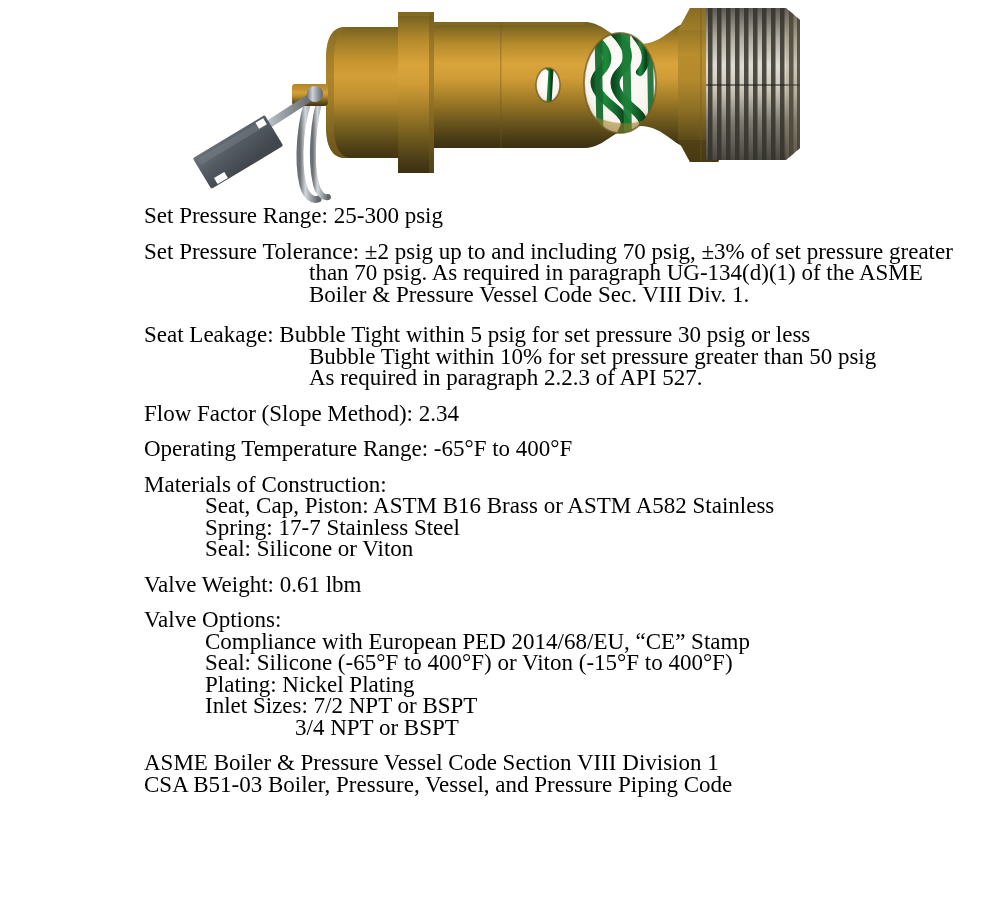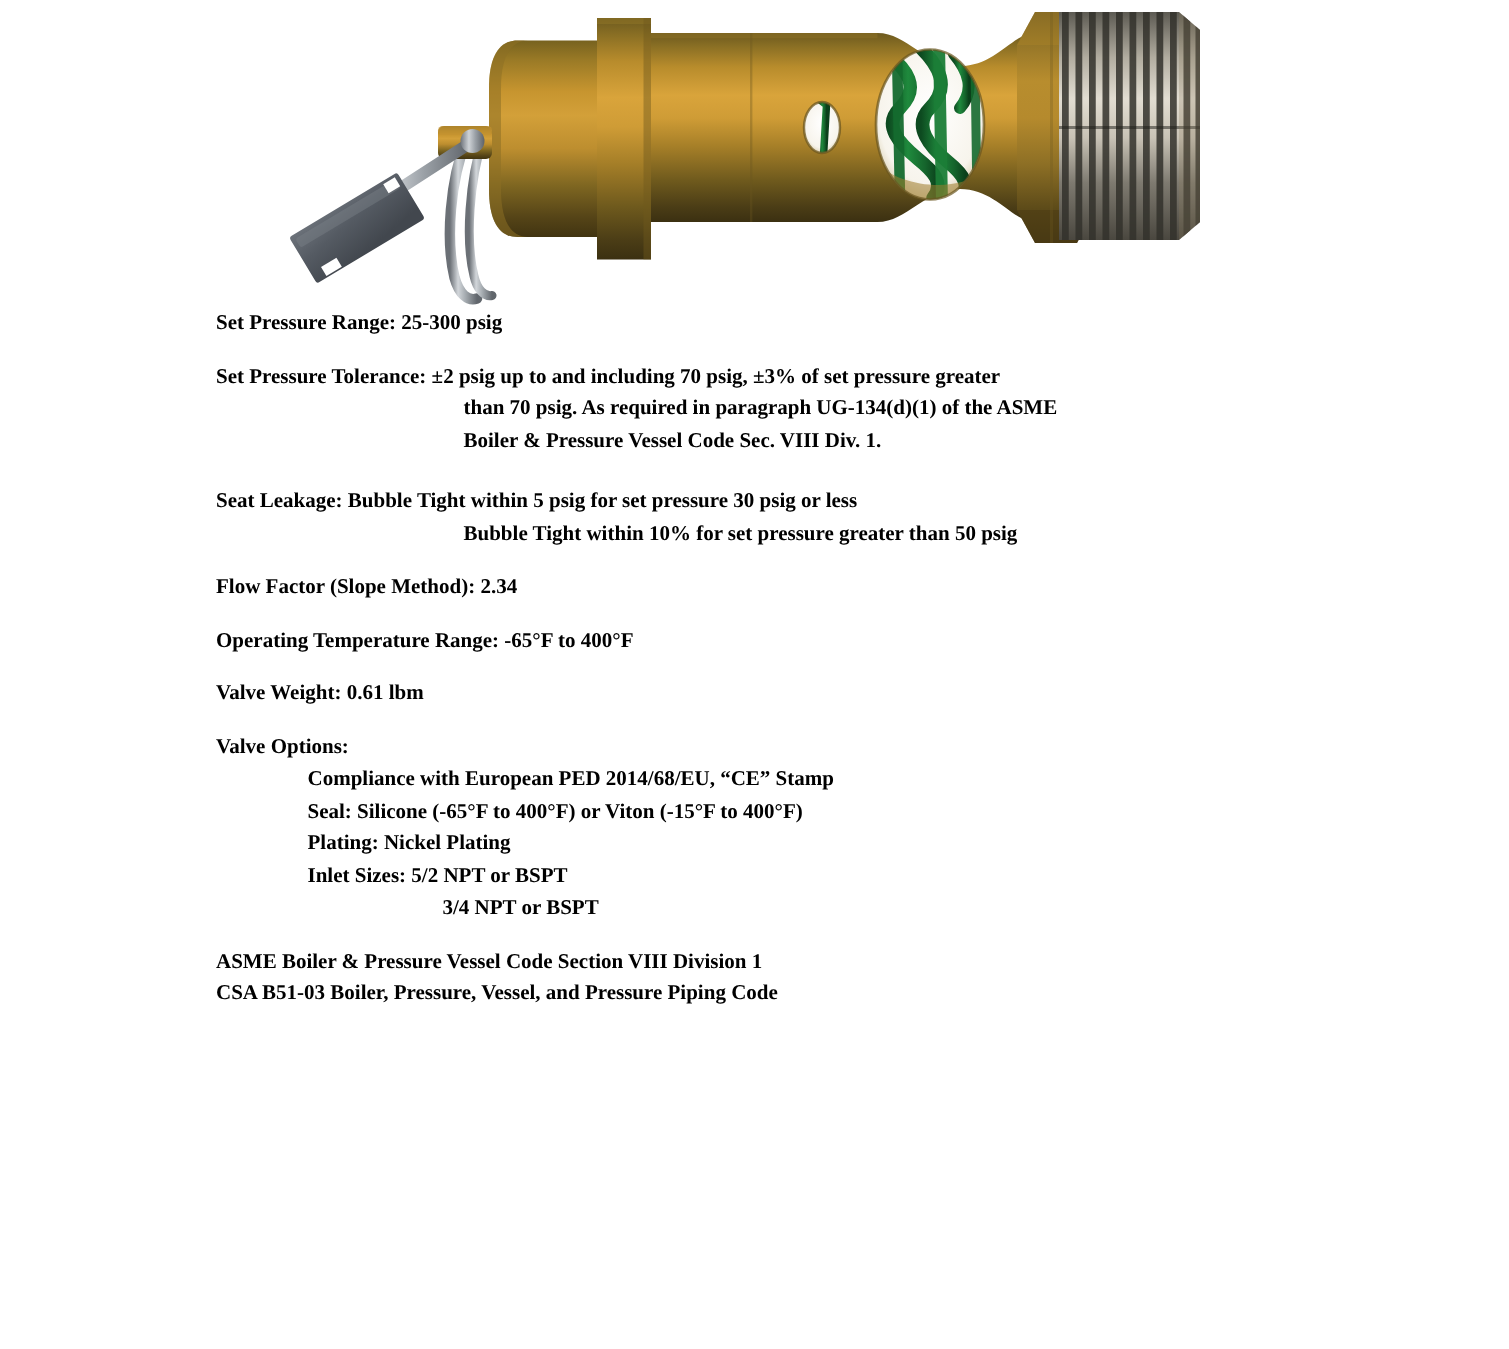--- a/index.html
+++ b/index.html
@@ -29,22 +29,22 @@
   #spec-sheet {
     position: absolute;
     left: 0;
     top: 205px;
     width: 1006px;
   }
   .spec-block {
     margin: 0 0 14px 0;
   }
   .spec-line {
-    font-weight: bold;
-    font-size: 14px;
+    font-weight: normal;
+    font-size: 23px;
     line-height: 21.5px;
     padding-left: 144px;
     white-space: pre;
   }
   .spec-line.indent-1 { padding-left: 265px; margin-left: 44px; }
   .spec-line.indent-2 { padding-left: 205px; }
   .spec-line.indent-3 { padding-left: 295px; }
   .gap-sm { height: 5px; }
 </style>
 </head>
@@ -239,41 +239,48 @@
     <div class="spec-line">Set Pressure Tolerance: ±2 psig up to and including 70 psig, ±3% of set pressure greater</div>
     <div class="spec-line indent-1">than 70 psig. As required in paragraph UG-134(d)(1) of the ASME</div>
     <div class="spec-line indent-1">Boiler &amp; Pressure Vessel Code Sec. VIII Div. 1.</div>
   </div>
 
   <div class="gap-sm"></div>
 
   <div class="spec-block">
     <div class="spec-line">Seat Leakage: Bubble Tight within 5 psig for set pressure 30 psig or less</div>
     <div class="spec-line indent-1">Bubble Tight within 10% for set pressure greater than 50 psig</div>
+    <div class="spec-line indent-1">As required in paragraph 2.2.3 of API 527.</div>
   </div>
 
   <div class="spec-block">
     <div class="spec-line">Flow Factor (Slope Method): 2.34</div>
   </div>
 
   <div class="spec-block">
     <div class="spec-line">Operating Temperature Range: -65°F to 400°F</div>
   </div>
 
+  <div class="spec-block">
+    <div class="spec-line">Materials of Construction:</div>
+    <div class="spec-line indent-2">Seat, Cap, Piston: ASTM B16 Brass or ASTM A582 Stainless</div>
+    <div class="spec-line indent-2">Spring: 17-7 Stainless Steel</div>
+    <div class="spec-line indent-2">Seal: Silicone or Viton</div>
+  </div>
 
   <div class="spec-block">
     <div class="spec-line">Valve Weight: 0.61 lbm</div>
   </div>
 
   <div class="spec-block">
     <div class="spec-line">Valve Options:</div>
     <div class="spec-line indent-2">Compliance with European PED 2014/68/EU, “CE” Stamp</div>
     <div class="spec-line indent-2">Seal: Silicone (-65°F to 400°F) or Viton (-15°F to 400°F)</div>
     <div class="spec-line indent-2">Plating: Nickel Plating</div>
-    <div class="spec-line indent-2">Inlet Sizes: 5/2 NPT or BSPT</div>
+    <div class="spec-line indent-2">Inlet Sizes: 7/2 NPT or BSPT</div>
     <div class="spec-line indent-3">3/4 NPT or BSPT</div>
   </div>
 
   <div class="spec-block">
     <div class="spec-line">ASME Boiler &amp; Pressure Vessel Code Section VIII Division 1</div>
     <div class="spec-line">CSA B51-03 Boiler, Pressure, Vessel, and Pressure Piping Code</div>
   </div>
 
 </div>
 

